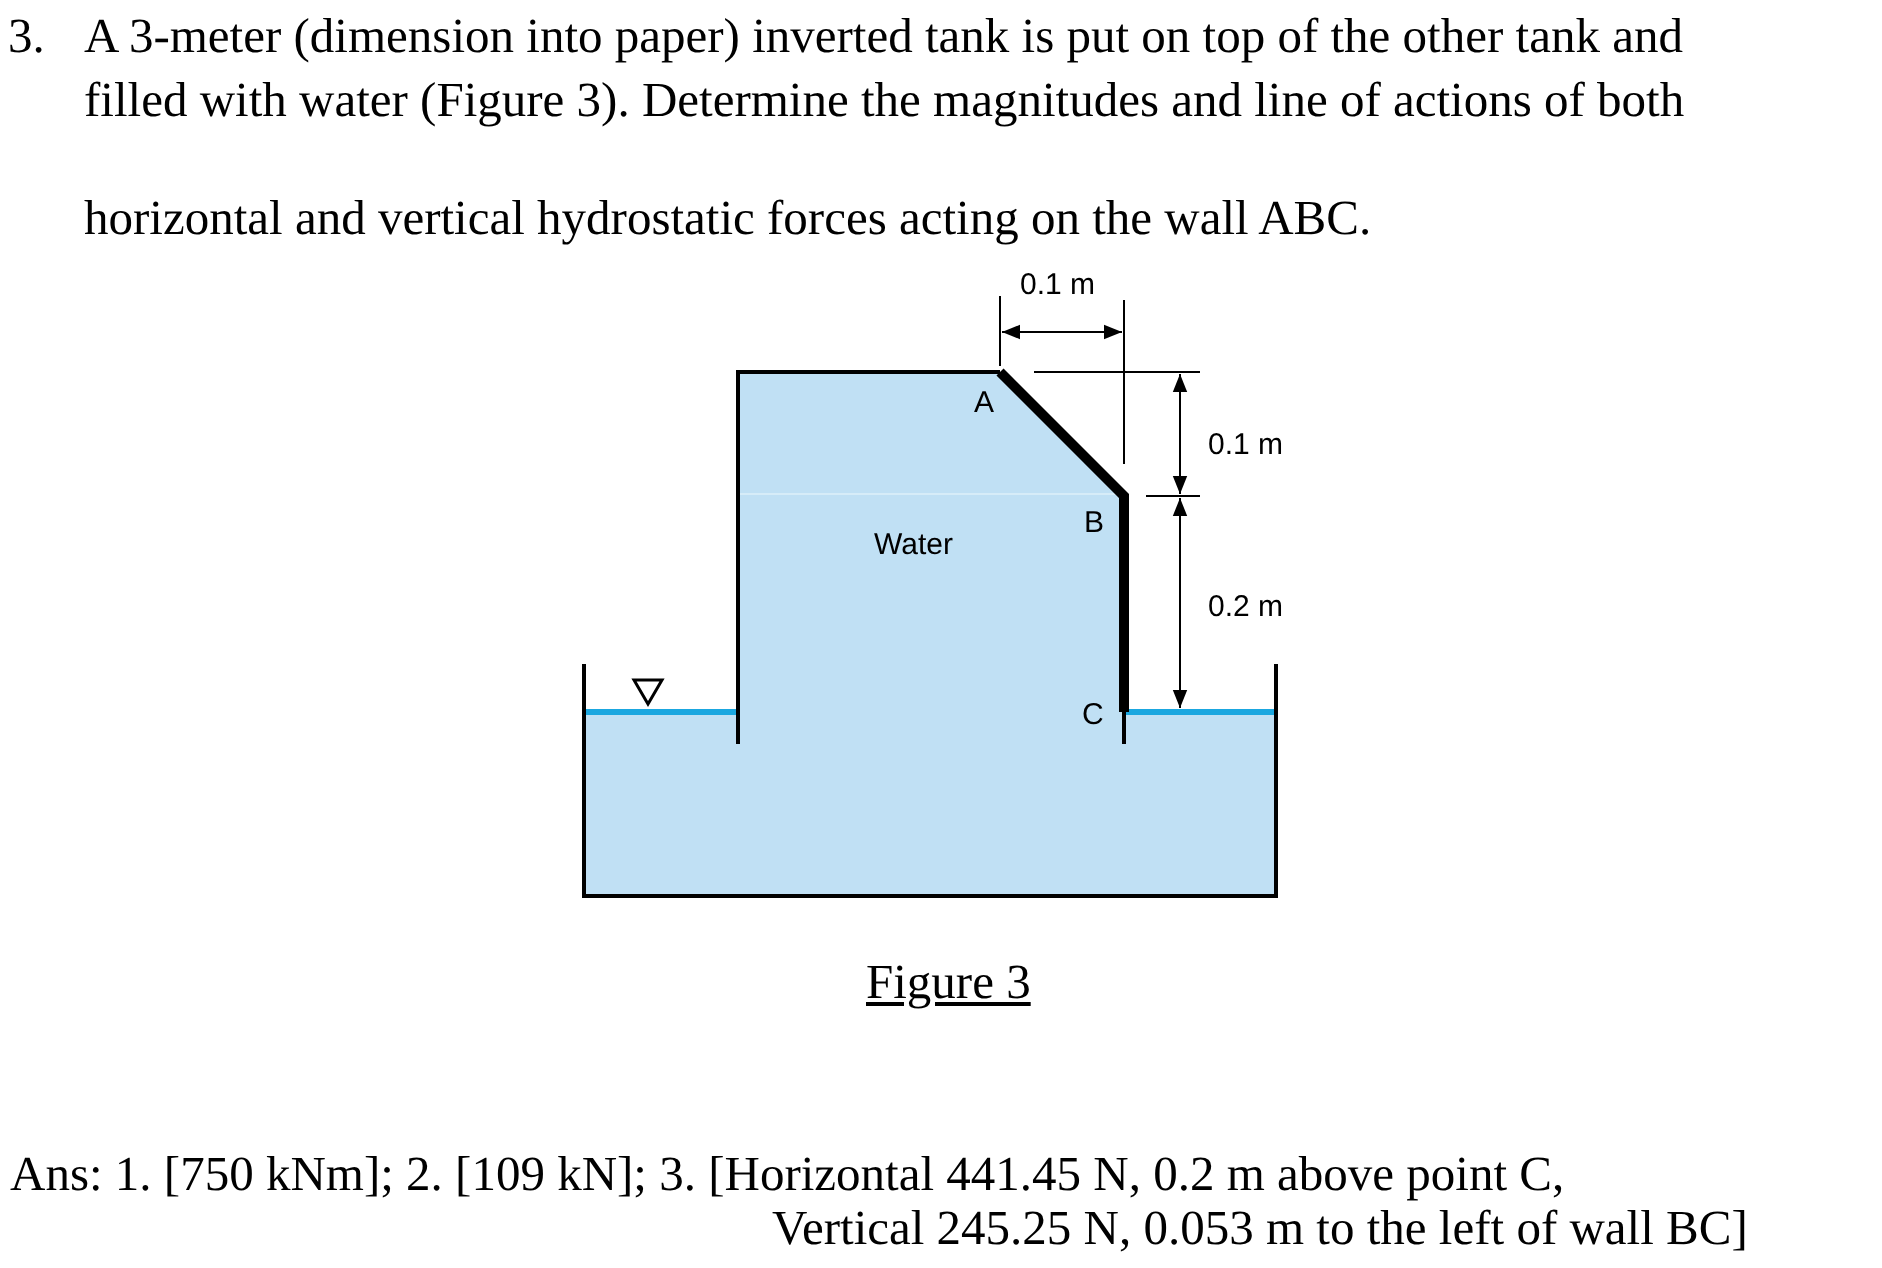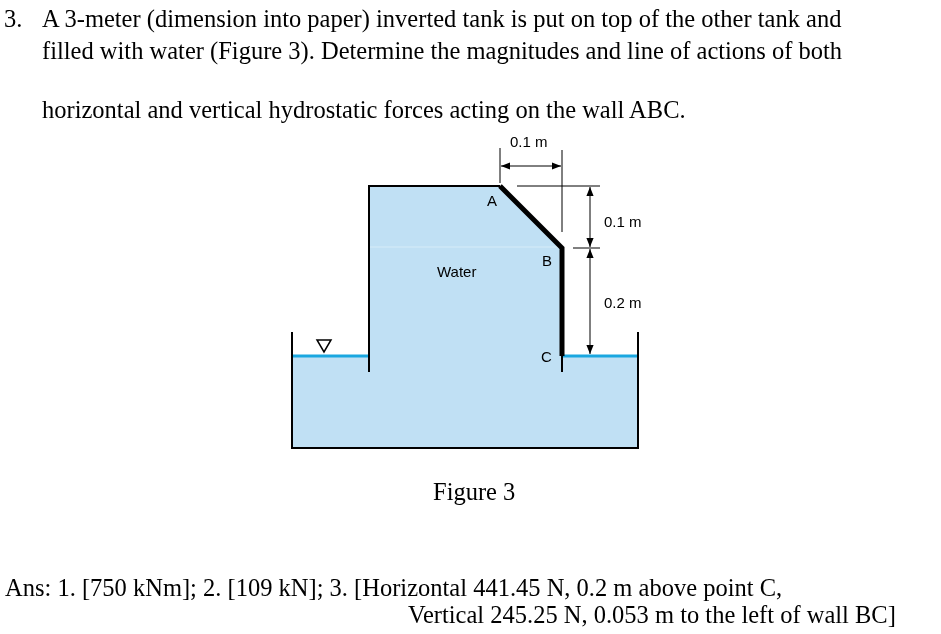--- a/index.html
+++ b/index.html
@@ -1,21 +1,21 @@
 <!DOCTYPE html>
 <html><head>
 <meta charset="utf-8">
 <style>
   html, body { margin:0; padding:0; background:#ffffff; }
   body { width:941px; height:634px; position:relative; overflow:hidden;
          font-family:"Liberation Serif", serif; color:#000; }
   .problem { position:absolute; left:0; top:0; width:960px; font-size:24.5px; line-height:30px; }
   .problem .line { position:absolute; white-space:nowrap; }
   .ans { position:absolute; font-size:24.5px; white-space:nowrap; }
-  .caption { position:absolute; left:433px; top:478px; font-size:24.5px; }
+  .caption { position:absolute; left:433px; top:478px; font-size:24.5px;text-decoration:underline; }
   svg { position:absolute; left:0; top:0; }
   .lbl { font-family:"Liberation Sans", sans-serif; font-size:15px; fill:#000; }
 </style>
 </head>
 <body>
 
 <div class="problem">
   <span class="line" style="left:4px;top:4px;">3.</span>
   <span class="line" style="left:42px;top:4px;">A 3-meter (dimension into paper) inverted tank is put on top of the other tank and</span>
   <span class="line" style="left:42px;top:36px;">filled with water (Figure 3). Determine the magnitudes and line of actions of both</span>
@@ -60,13 +60,13 @@
   <text class="lbl" x="604" y="308">0.2 m</text>
   <text class="lbl" x="487" y="206">A</text>
   <text class="lbl" x="542" y="266">B</text>
   <text class="lbl" x="541" y="362">C</text>
   <text class="lbl" x="437" y="277">Water</text>
 </svg>
 
 <div class="caption">Figure 3</div>
 
 <div class="ans" style="left:5px;top:574px;">Ans: 1. [750 kNm]; 2. [109 kN]; 3. [Horizontal 441.45 N, 0.2 m above point C,</div>
-<div class="ans" style="left:408px;top:601px;font-family:Liberation Serif, serif;">Vertical 245.25 N, 0.053 m to the left of wall BC]</div>
+<div class="ans" style="left:386px;top:601px;font-family:Liberation Serif, serif;">Vertical 245.25 N, 0.053 m to the left of wall BC]</div>
 
 </body></html>

